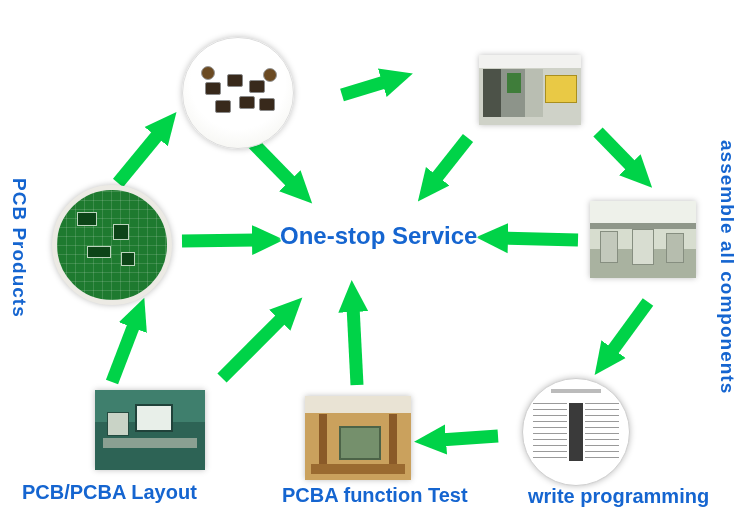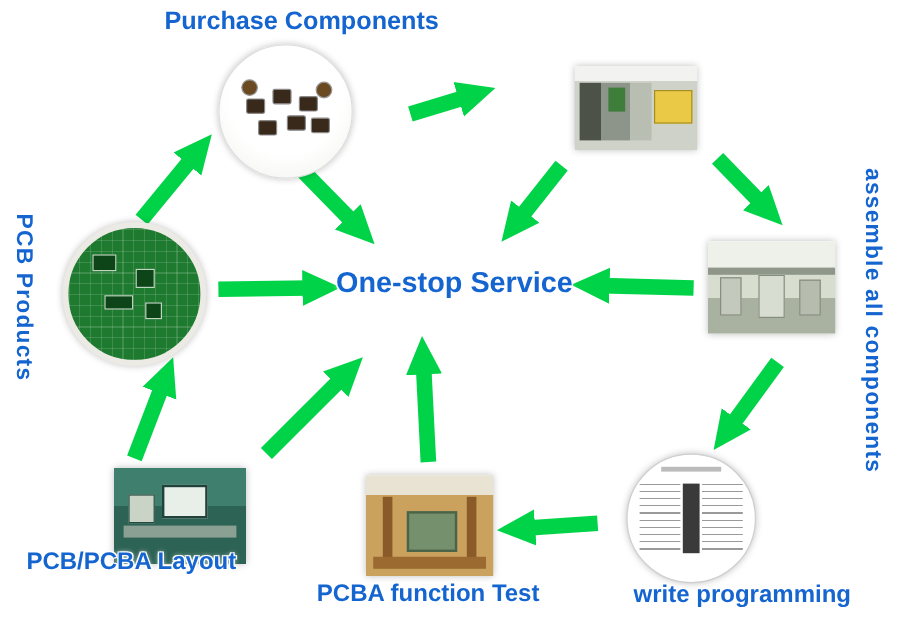--- a/index.html
+++ b/index.html
@@ -132,28 +132,27 @@
       <i class="base"></i>
   </div>
 
   <div class="img circle" id="img-program">
     <i class="head"></i>
       <i class="pins-l"></i>
       <i class="ic"></i>
       <i class="pins-r"></i>
   </div>
 
-  <div class="lbl h" style="left:137px;top:6px;font-size:21px">Purchase Components</div>
 
 
   <div class="lbl v" style="left:8px;top:178px">PCB Products</div>
 
   <div class="lbl v" style="left:716px;top:140px">assemble all components</div>
 
-  <div class="lbl h" style="left:22px;top:457px">PCB/PCBA Layout</div>
+  <div class="lbl h" style="left:22px;top:481px">PCB/PCBA Layout</div>
 
-  <div class="lbl h" style="left:264px;top:484px">PCBA function Test</div>
+  <div class="lbl h" style="left:282px;top:484px">PCBA function Test</div>
 
   <div class="lbl h" id="center-label" style="left:280px;top:222px">One-stop Service</div>
 
   <div class="lbl h" style="left:528px;top:485px">write programming</div>
 
 </div>
 
 </body></html>

